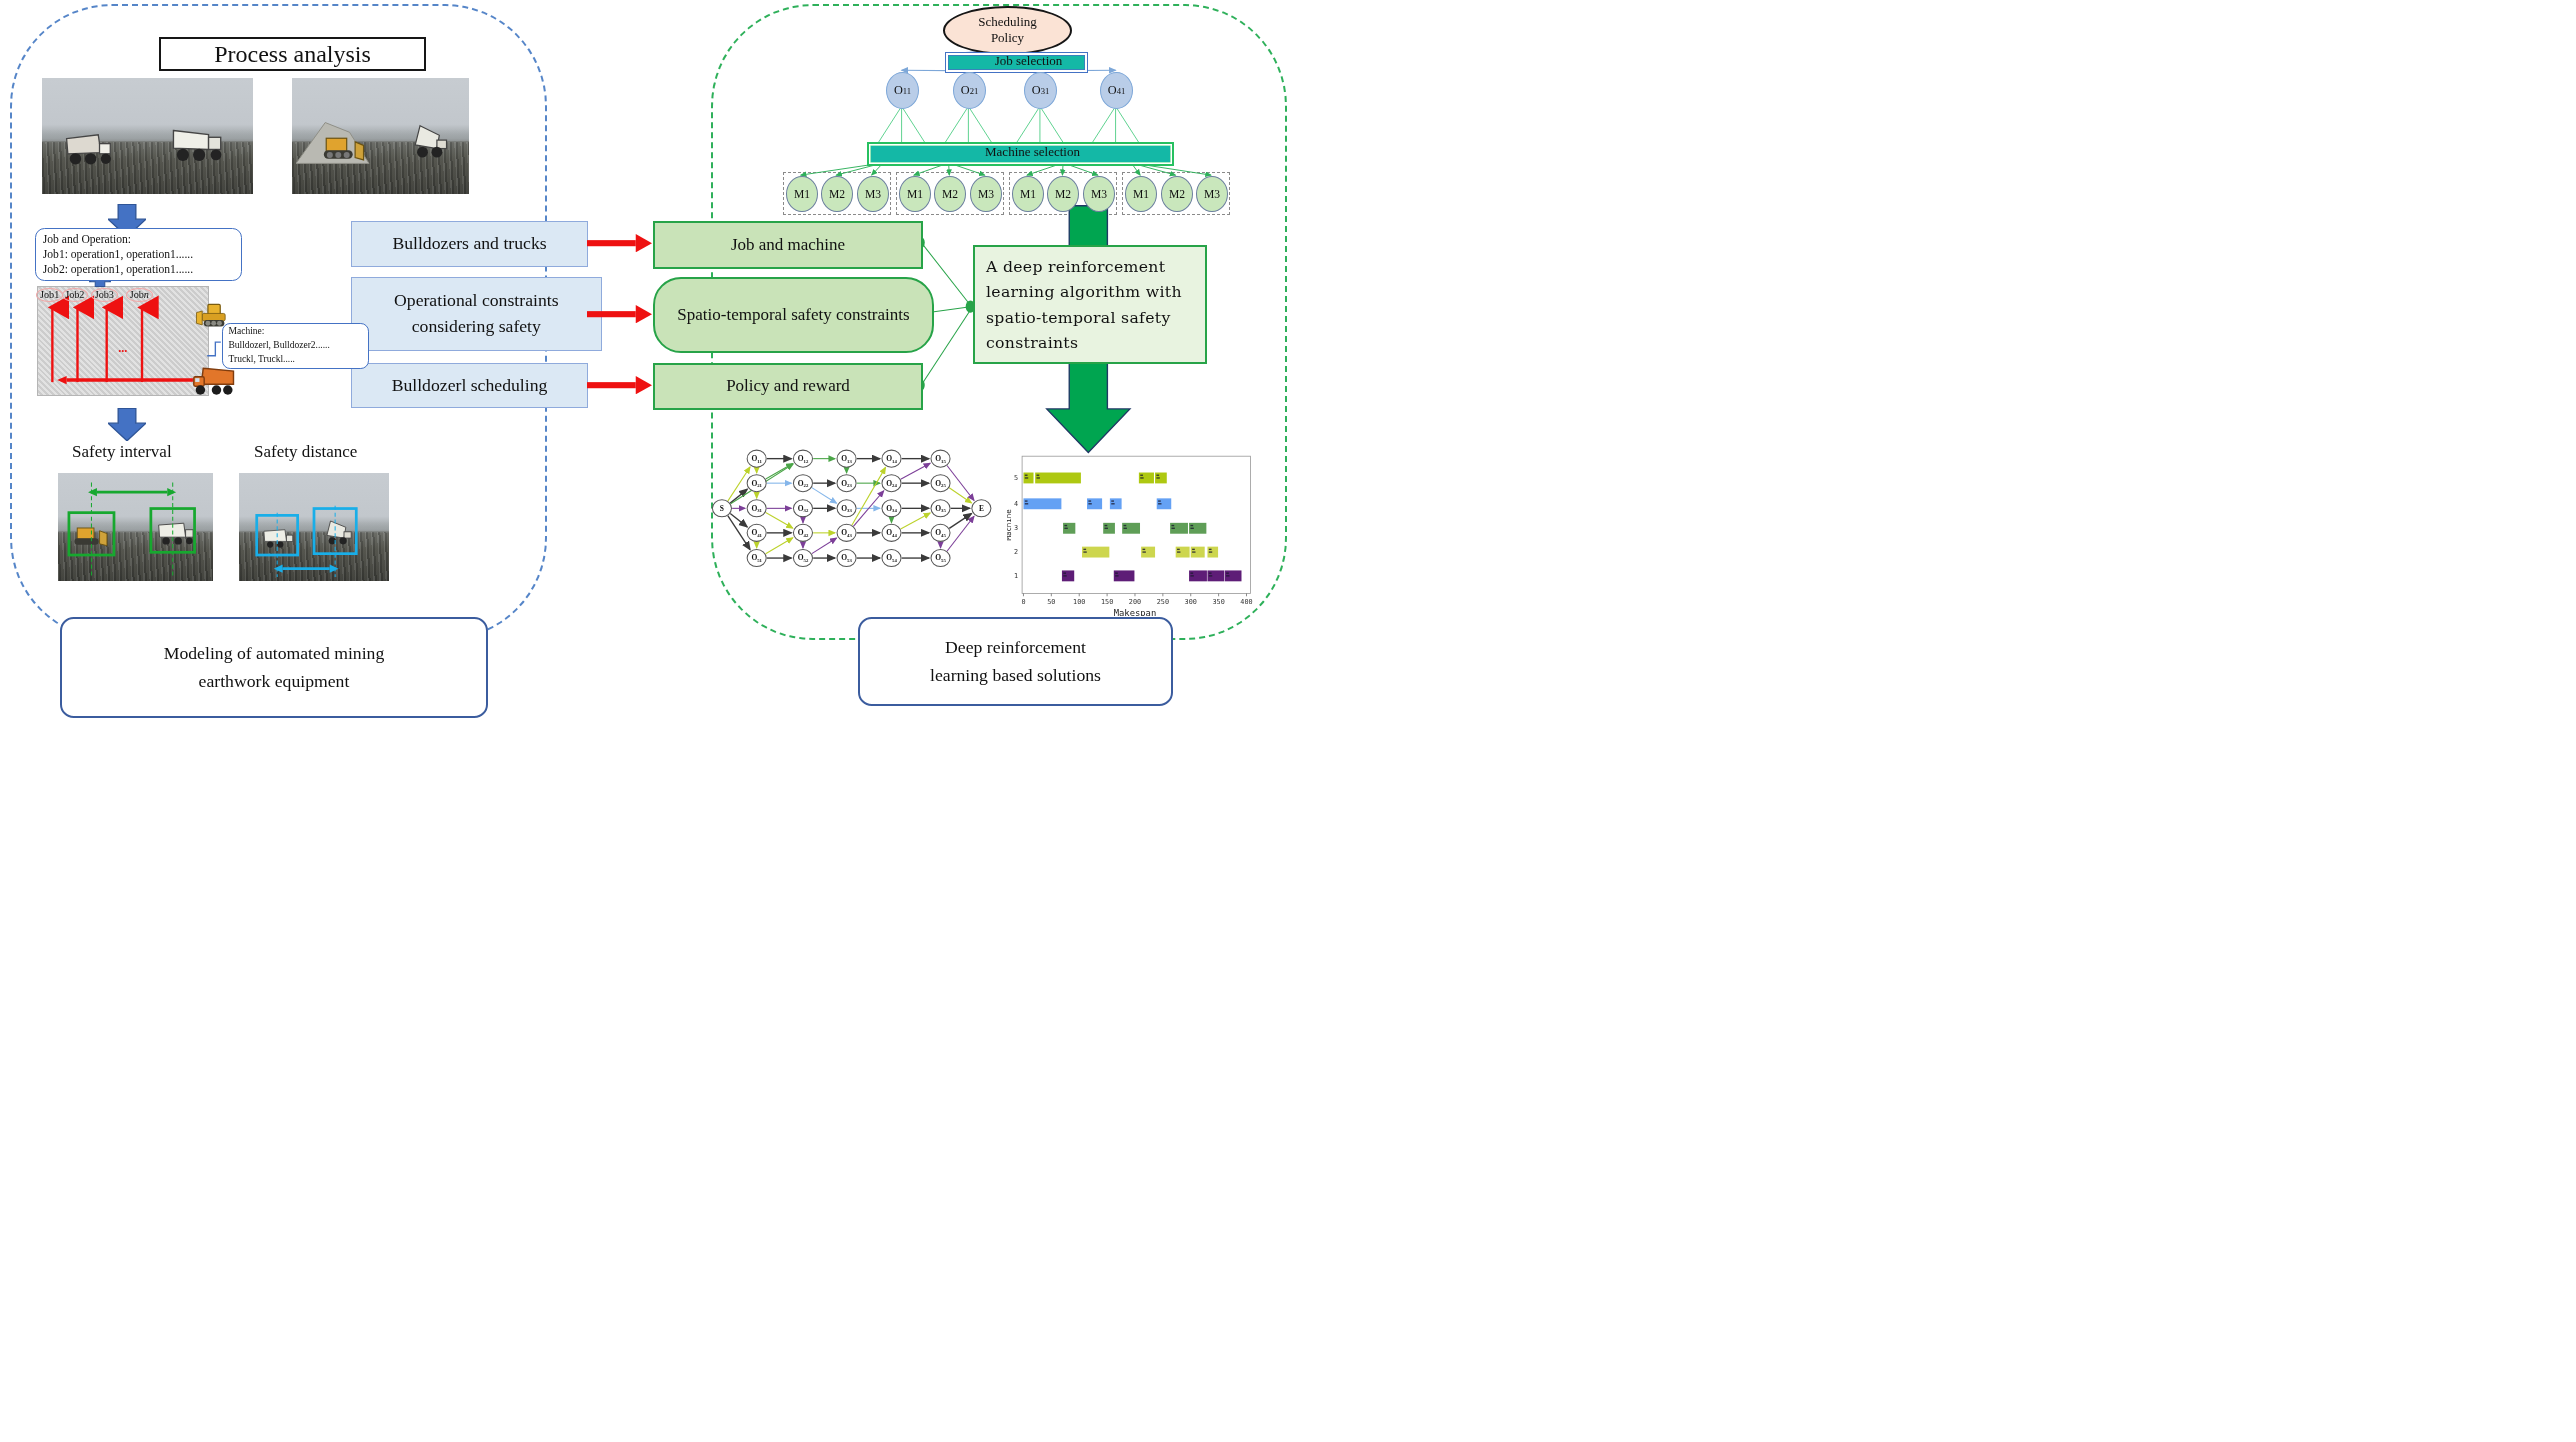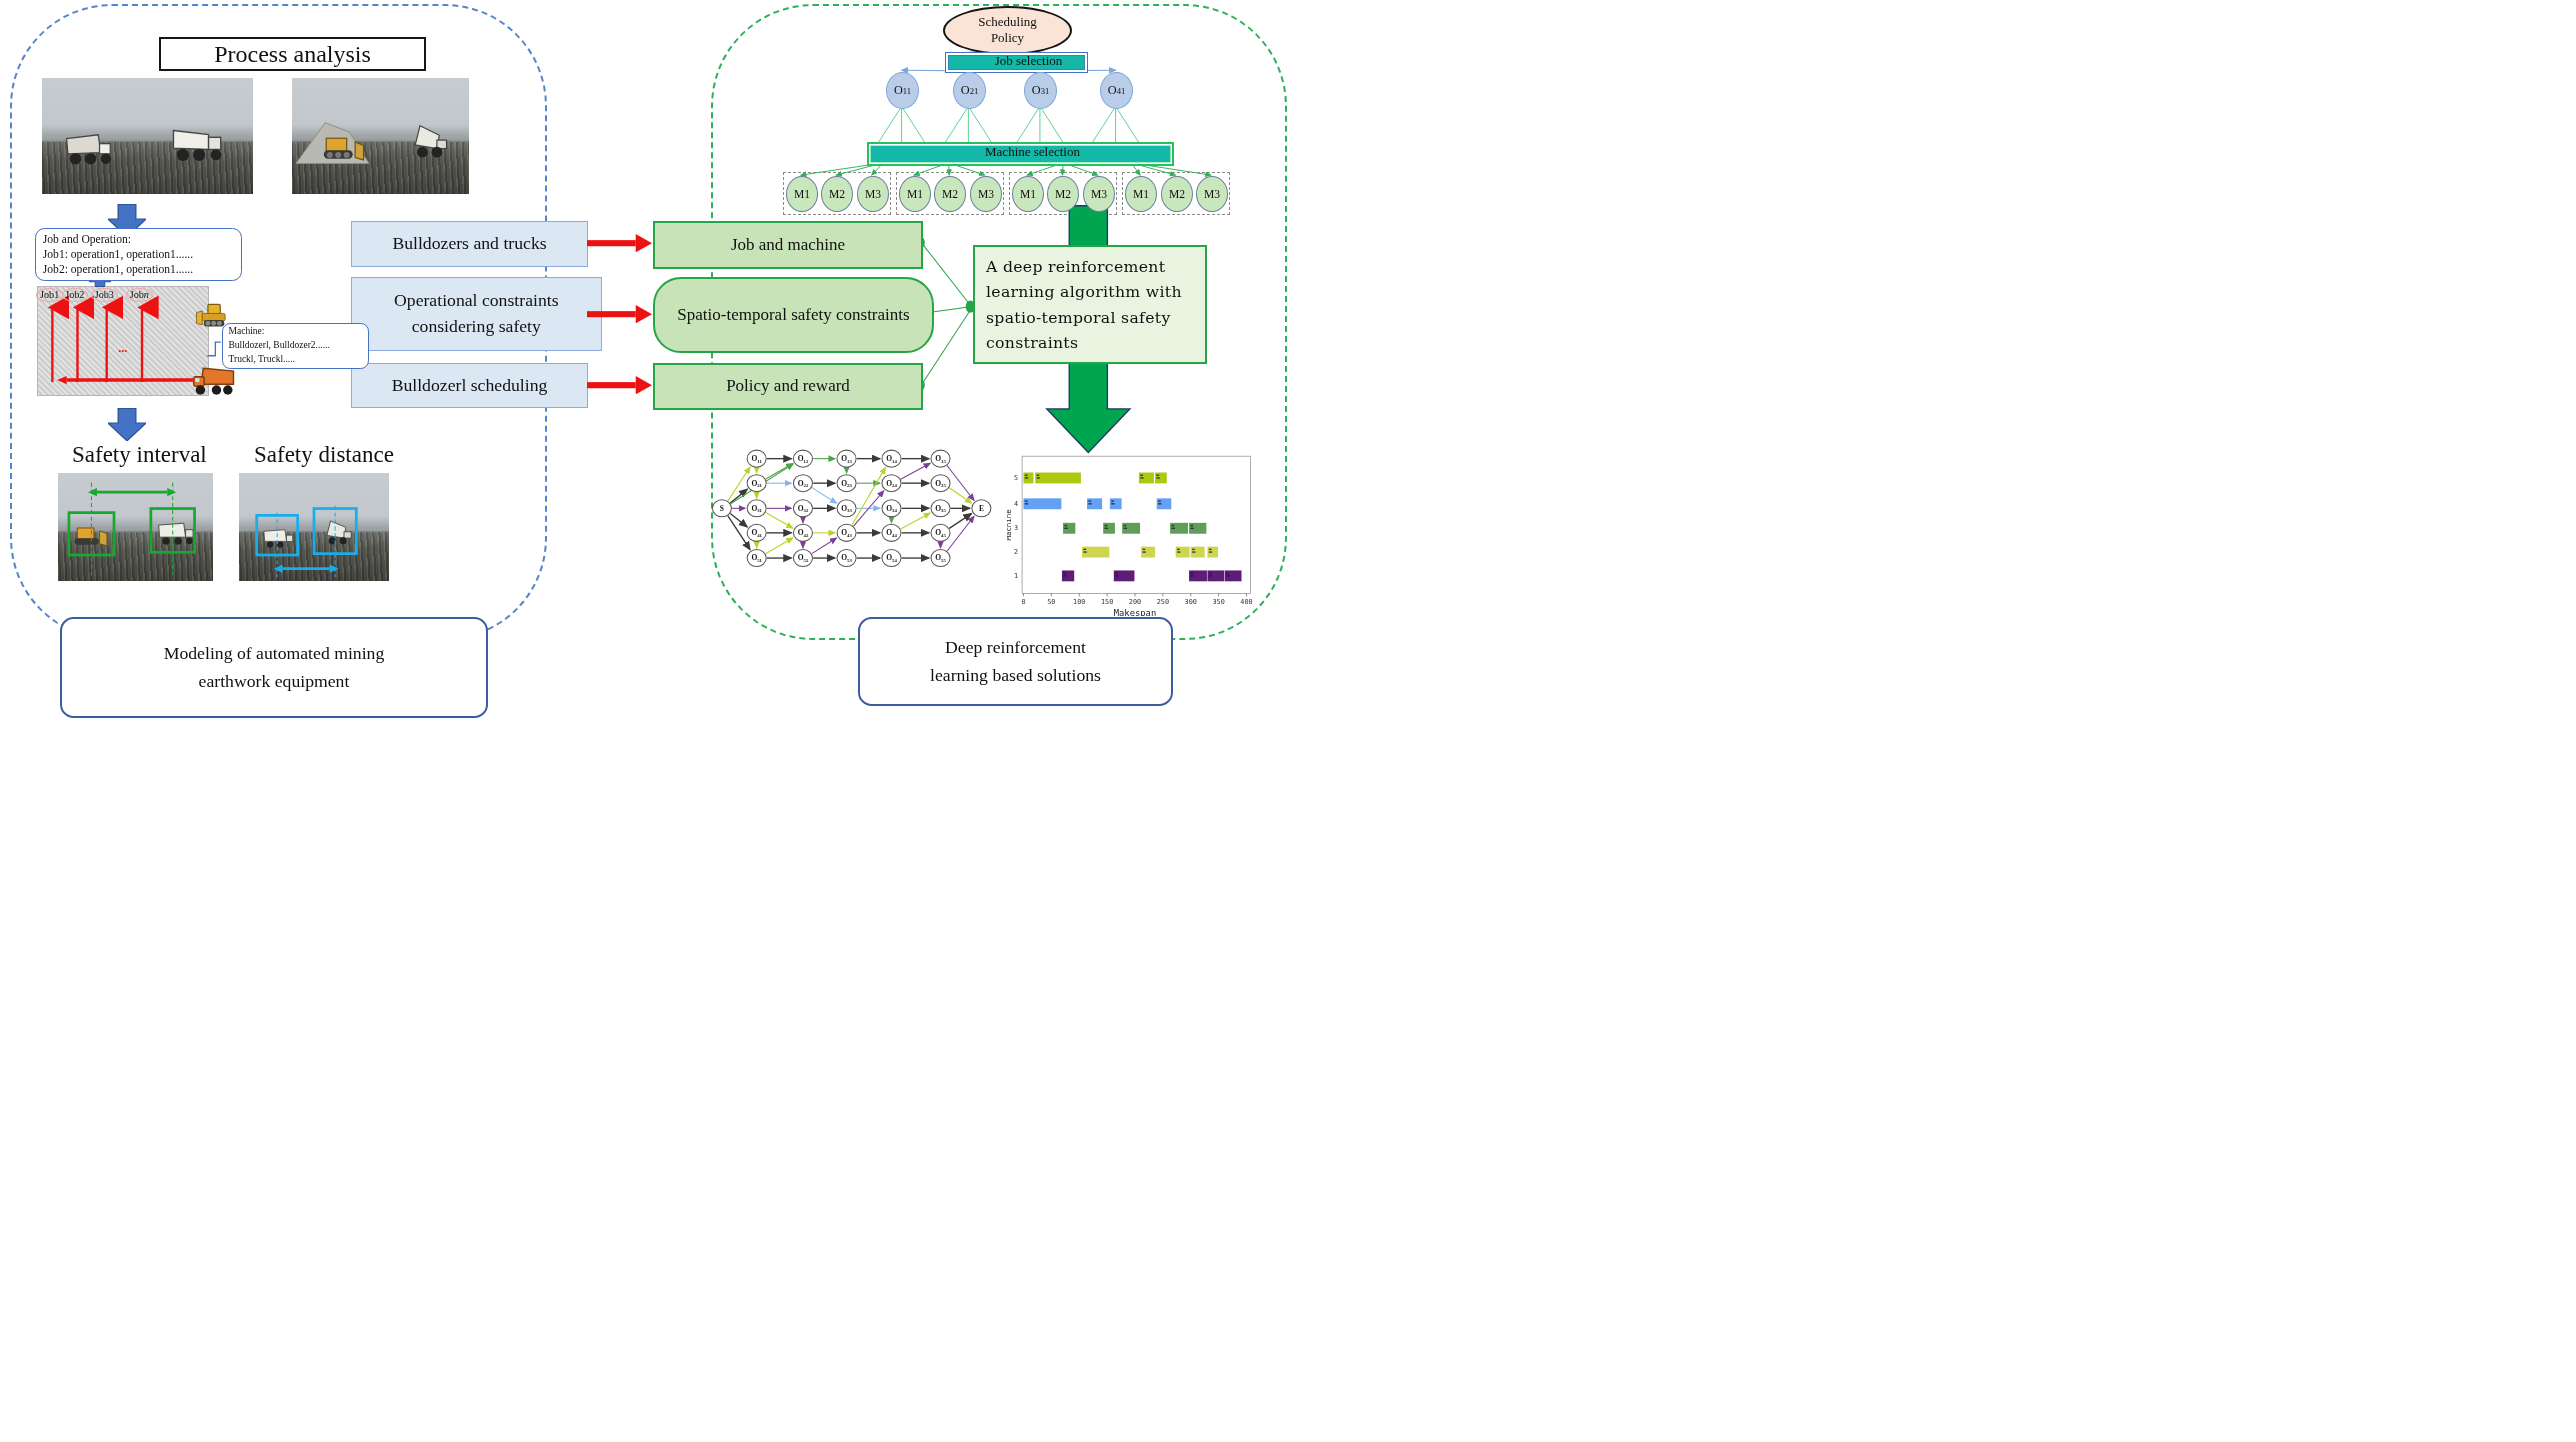--- a/index.html
+++ b/index.html
@@ -29,21 +29,21 @@
   .joblabel{position:absolute;top:2px;border:1.4px solid #f0a8a8;border-radius:50%;padding:0 2.7px;font-size:10.2px;line-height:12.3px;background:transparent;white-space:nowrap;}
   
   .onode{position:absolute;width:31px;height:35px;border-radius:50%;background:#b9cde8;border:1.4px solid #7da7d8;display:flex;align-items:center;justify-content:center;font-size:12.3px;z-index:4;}
   .mnode{position:absolute;width:30px;height:34px;border-radius:50%;background:#c9e7bc;border:1.4px solid #6b7f9e;display:flex;align-items:center;justify-content:center;font-size:11.6px;z-index:4;}
   .mgroup{position:absolute;border:1.4px dashed #8a8a8a;z-index:3;}
   .selbox{position:absolute;background:#14b8a6;display:flex;align-items:flex-start;justify-content:center;font-size:13px;z-index:4;padding-left:24px;}
   .jobsel{border:1.4px solid #4472c4;box-shadow:0 0 0 2px #fff inset,0 0 0 2.7px #4472c4 inset;}
   .machsel{border:2px solid #27c060;box-shadow:0 0 0 1.4px #fff inset,0 0 0 2px #56d68a inset;}
   .ellipse{position:absolute;border-radius:50%;background:#fbe3d5;border:2px solid #161616;display:flex;flex-direction:column;align-items:center;justify-content:center;font-size:13px;line-height:1.25;z-index:4;}
   sub{font-size:70%;}
-  .seclabel{position:absolute;font-size:23px;z-index:3;white-space:nowrap;}
+  .seclabel{position:absolute;font-size:17px;z-index:3;white-space:nowrap;}
   .overlay{position:absolute;left:0;top:0;z-index:3;pointer-events:none;}
   .toplayer{z-index:5;}
 </style>
 </head>
 <body>
 
 <div class="canvas">
 
   <div class="region blue" style="left:10.2px;top:4.1px;width:533px;height:632px;"></div>
   <div class="region green" style="left:711px;top:4.1px;width:572px;height:632px;"></div>

